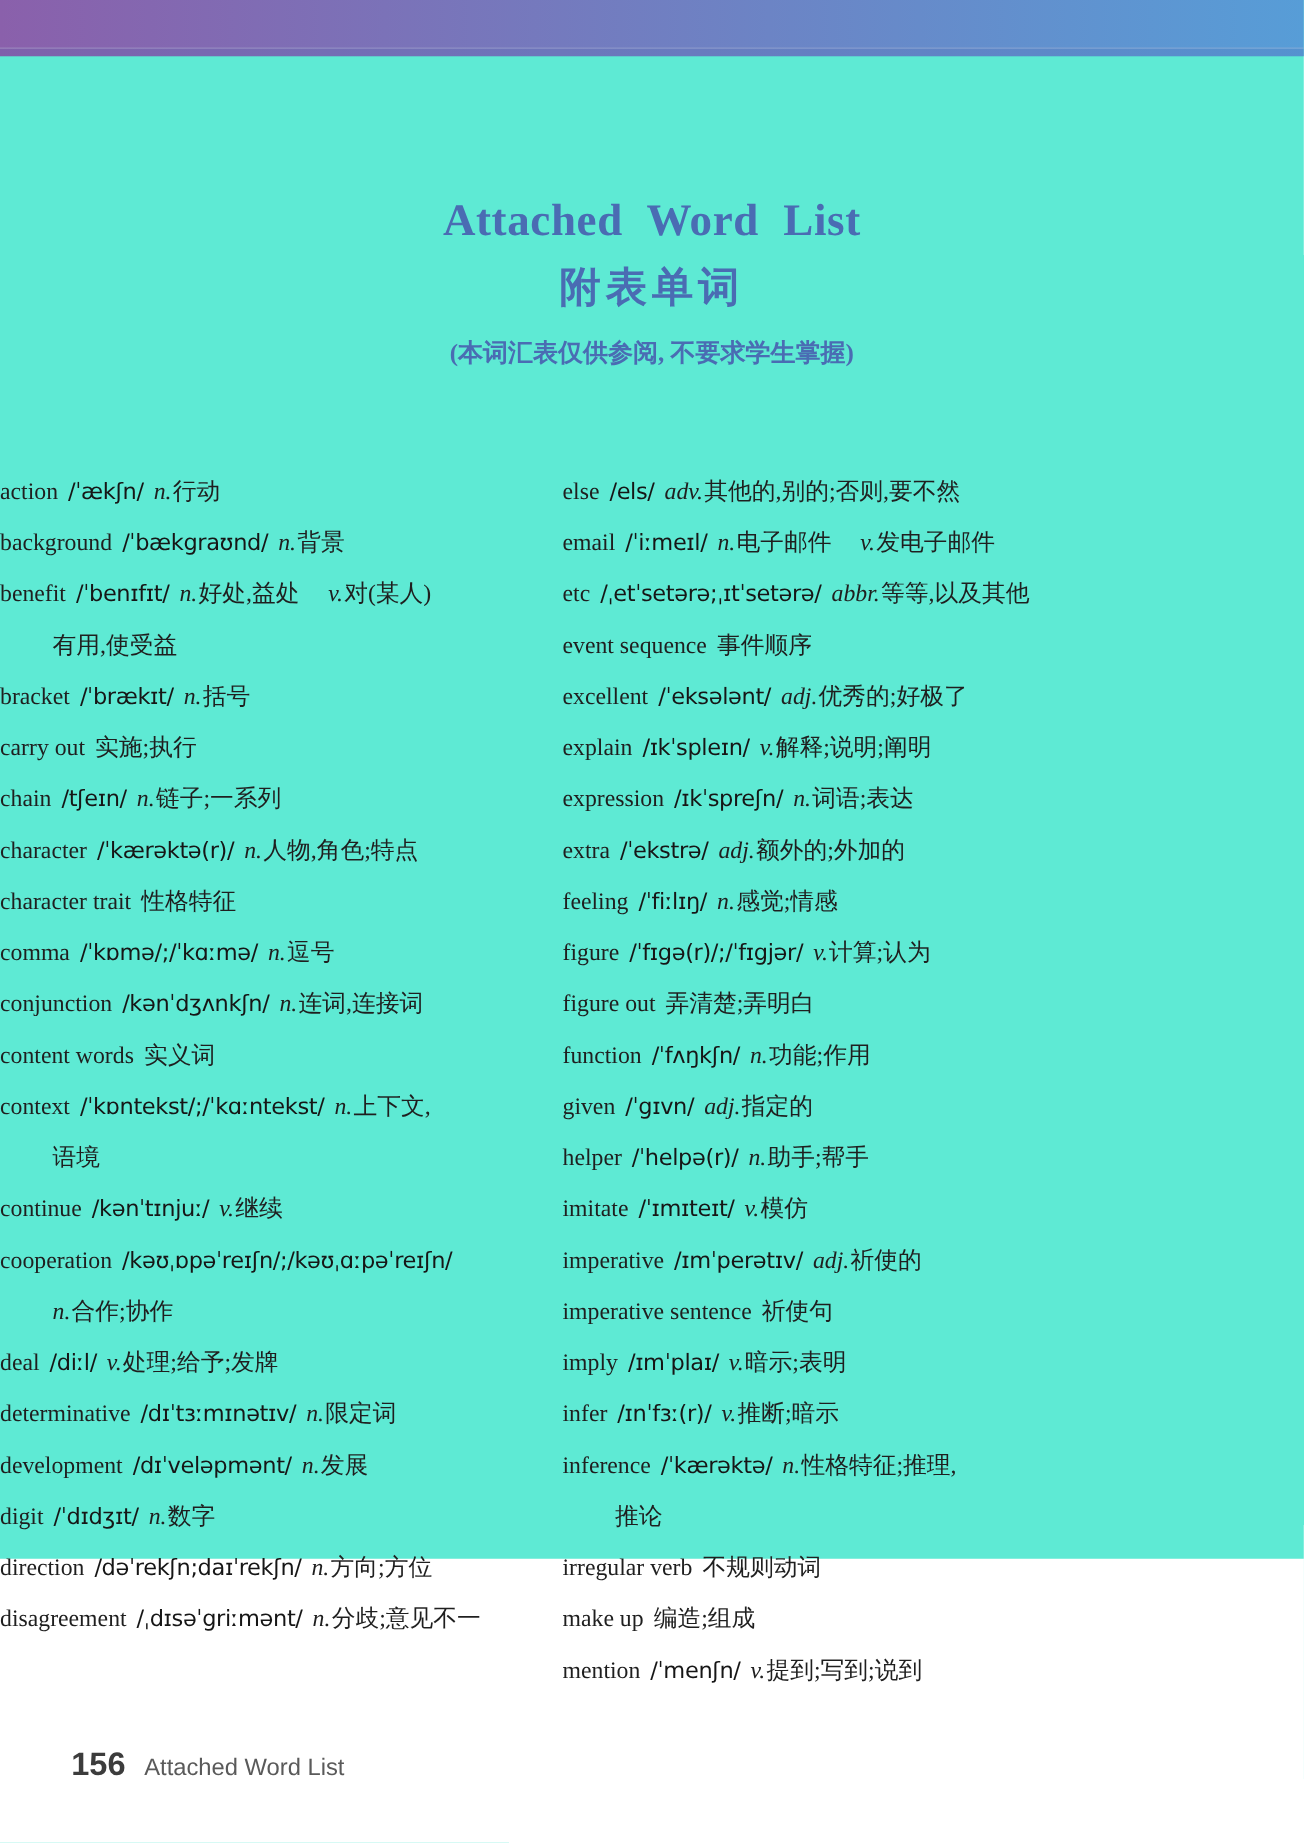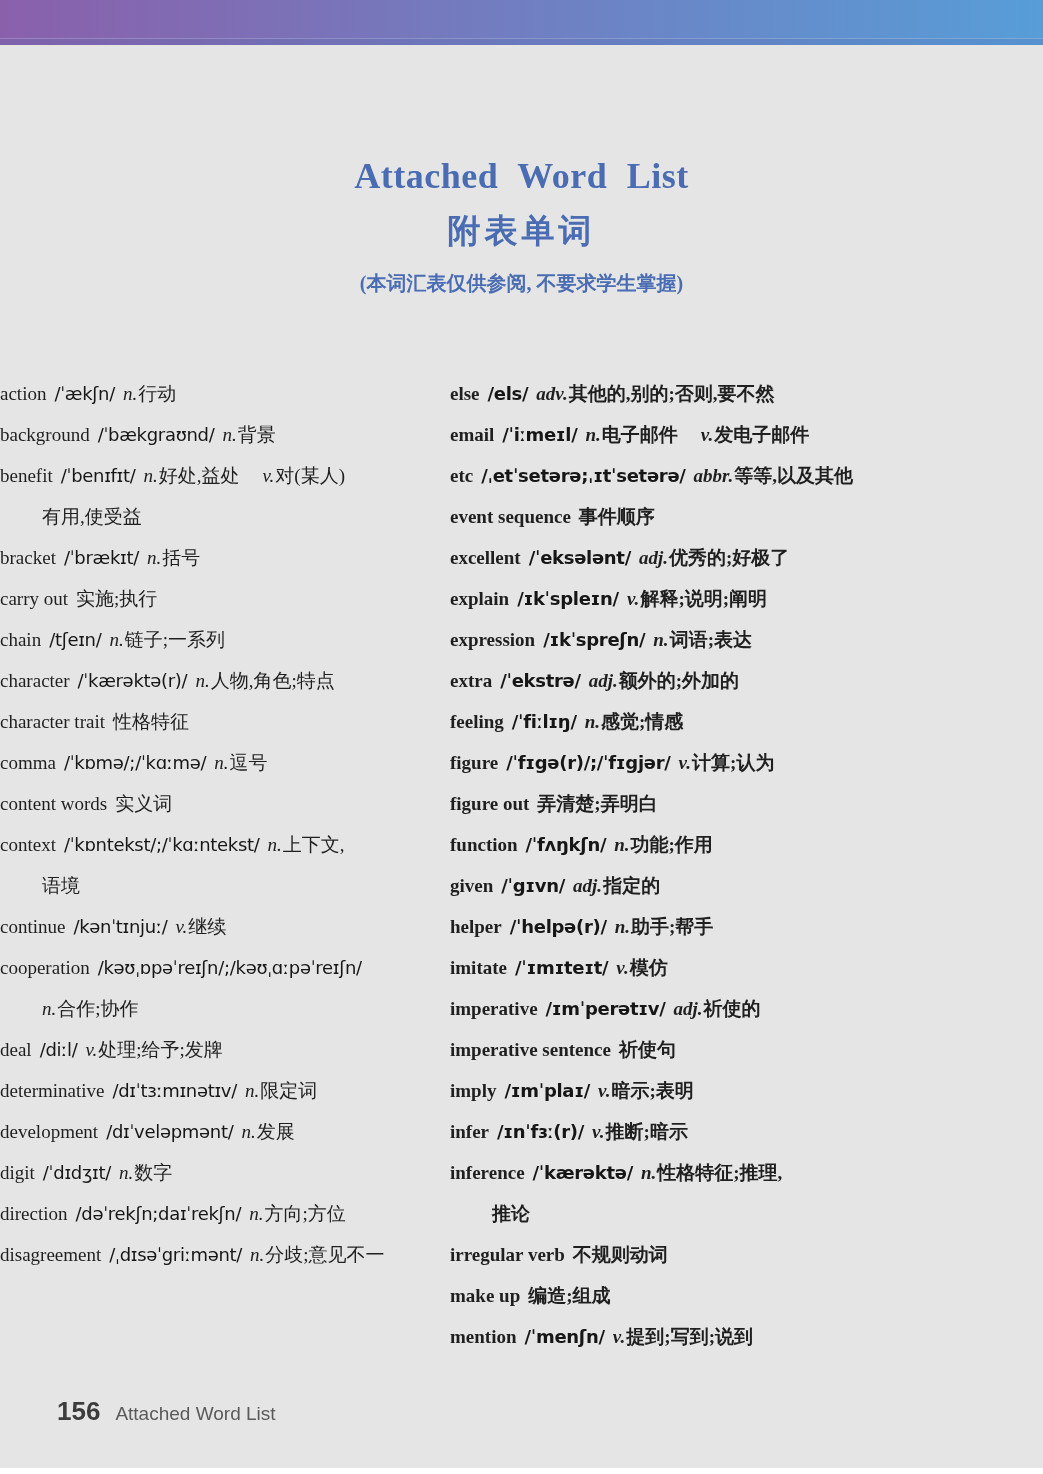--- a/index.html
+++ b/index.html
@@ -6,22 +6,22 @@
     margin: 0; padding: 0;
     background: #ffffff;
   }
   body {
     width: 1043px; height: 1474px;
     overflow: hidden;
     font-family: "Liberation Serif", "DejaVu Serif", serif;
   }
   .page {
     position: relative;
-    width: 1043px; height: 1468px;
-    background: #e5e5e5;
+    width: 1043px; height: 1247px;
+    background: #5eead4;
   }
   .topbar {
     height: 45px;
     background: linear-gradient(90deg, var(--grad-l, #8a60ab), var(--grad-r, #579dd7));
     position: relative;
   }
   .topbar::after {
     content: "";
     position: absolute; left: 0; right: 0; bottom: 0;
     height: 6px;
@@ -56,21 +56,21 @@
     line-height: 1.4;
     font-weight: bold;
     color: var(--blue, #4a6cb3);
   }
   .columns {
     display: flex;
     margin-top: 76px;
     padding-right: 50px;
   }
   .col-left { width: 450px; flex: 0 0 450px; }
-  .col-right { flex: 1 1 auto; font-weight: bold; }
+  .col-right { flex: 1 1 auto; }
   .eline {
     line-height: 41px;
     white-space: nowrap;
     font-size: 19px;
     color: #1f1f1f;
   }
   .eline.cont { padding-left: 42px; }
   .s-w  { font-family: "Liberation Serif", "DejaVu Serif", serif; margin-right: 8px; }
   .s-p  { font-family: "DejaVu Sans", sans-serif; font-size: 18px; letter-spacing: -0.3px; margin-right: 8px; color: #161616; }
   .s-pos { font-style: italic; margin-right: 1px; font-family: "Liberation Serif", "DejaVu Serif", serif; }
@@ -123,20 +123,23 @@
         <div class="entry">
           <div class="eline"><span class="s-w">character</span><span class="s-p">/ˈkærəktə(r)/</span><span class="s-pos">n.</span><span class="s-zh">人物,角色;特点</span></div>
         </div>
         <div class="entry">
           <div class="eline"><span class="s-w">character trait</span><span class="s-zh">性格特征</span></div>
         </div>
         <div class="entry">
           <div class="eline"><span class="s-w">comma</span><span class="s-p">/ˈkɒmə/;/ˈkɑːmə/</span><span class="s-pos">n.</span><span class="s-zh">逗号</span></div>
         </div>
         <div class="entry">
+          <div class="eline"><span class="s-w">conjunction</span><span class="s-p">/kənˈdʒʌnkʃn/</span><span class="s-pos">n.</span><span class="s-zh">连词,连接词</span></div>
+        </div>
+        <div class="entry">
           <div class="eline"><span class="s-w">content words</span><span class="s-zh">实义词</span></div>
         </div>
         <div class="entry">
           <div class="eline"><span class="s-w">context</span><span class="s-p">/ˈkɒntekst/;/ˈkɑːntekst/</span><span class="s-pos">n.</span><span class="s-zh">上下文,</span></div>
           <div class="eline cont"><span class="s-zh">语境</span></div>
         </div>
         <div class="entry">
           <div class="eline"><span class="s-w">continue</span><span class="s-p">/kənˈtɪnjuː/</span><span class="s-pos">v.</span><span class="s-zh">继续</span></div>
         </div>
         <div class="entry">

